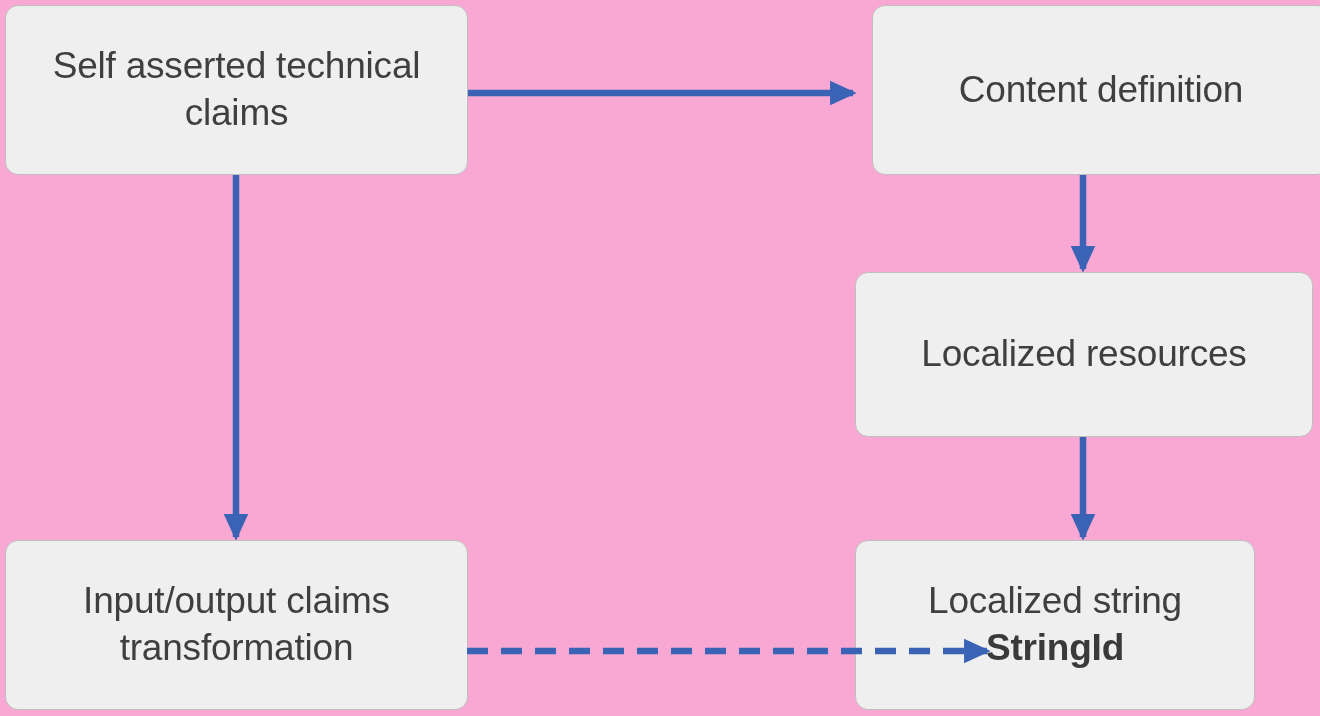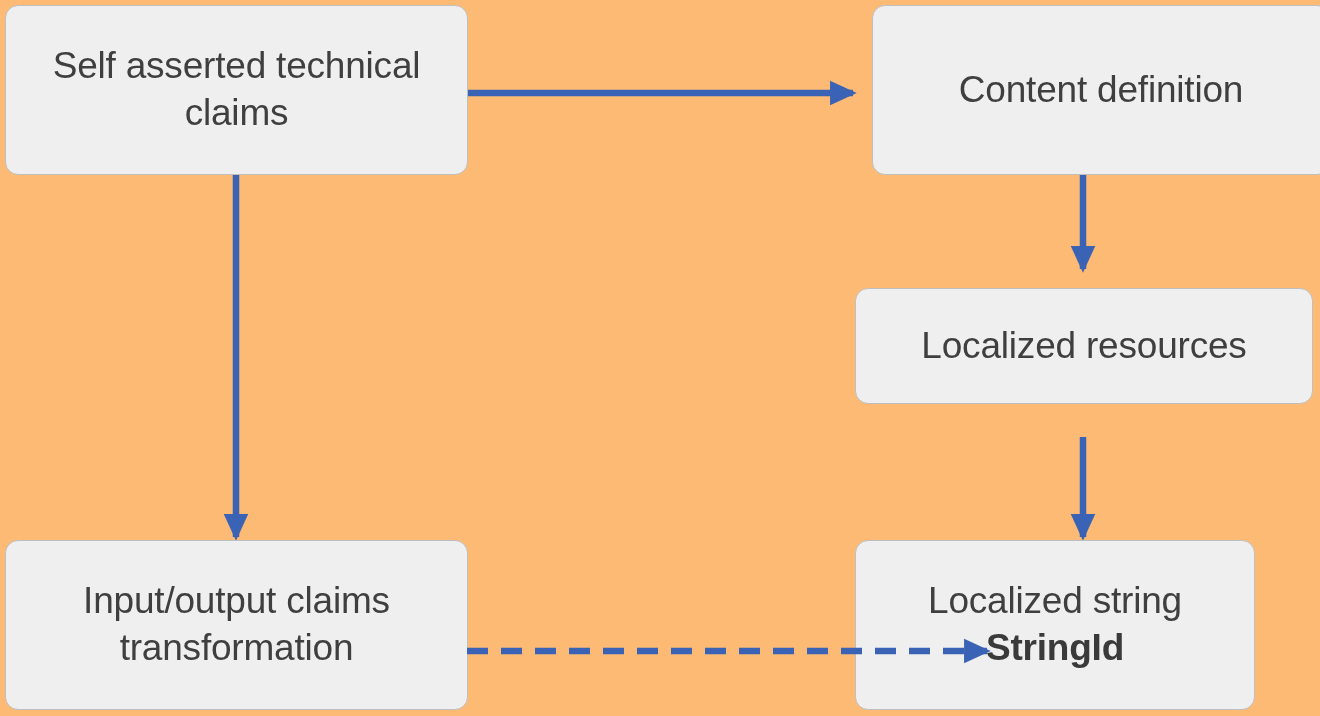--- a/index.html
+++ b/index.html
@@ -8,21 +8,21 @@
     padding: 0;
     background: #ffffff;
   }
   body {
     font-family: "Liberation Sans", sans-serif;
   }
   #canvas {
     position: relative;
     width: 1320px;
     height: 716px;
-    background: #fdba74;
+    background: #f9a8d4;
     overflow: hidden;
   }
   .node {
     position: absolute;
     box-sizing: border-box;
     background: #EFEFEF;
     border: 1.6px solid #BFBFBF;
     border-radius: 13px;
     display: flex;
     align-items: center;
@@ -39,21 +39,21 @@
     display: block;
     width: 100%;
   }
   .node .label .strong {
     font-weight: bold;
     color: #3A3A3A;
     text-align: right;
   }
   .node-topleft   { left: 5px;   top: 5px;   width: 463px; height: 170px; }
   .node-topright  { left: 855px; top: 5px;   width: 458px; height: 170px; margin-left: 17px; }
-  .node-midright  { left: 855px; top: 272px; width: 458px; height: 116px; margin-top: 16px; }
+  .node-midright  { left: 855px; top: 272px; width: 458px; height: 165px; }
   .node-botleft   { left: 5px;   top: 540px; width: 463px; height: 170px; align-items: center; }
   .node-botright  { left: 855px; top: 540px; width: 400px; height: 170px; }
 
   .edge-layer {
     position: absolute;
     left: 0;
     top: 0;
     width: 1320px;
     height: 716px;
     pointer-events: none;

